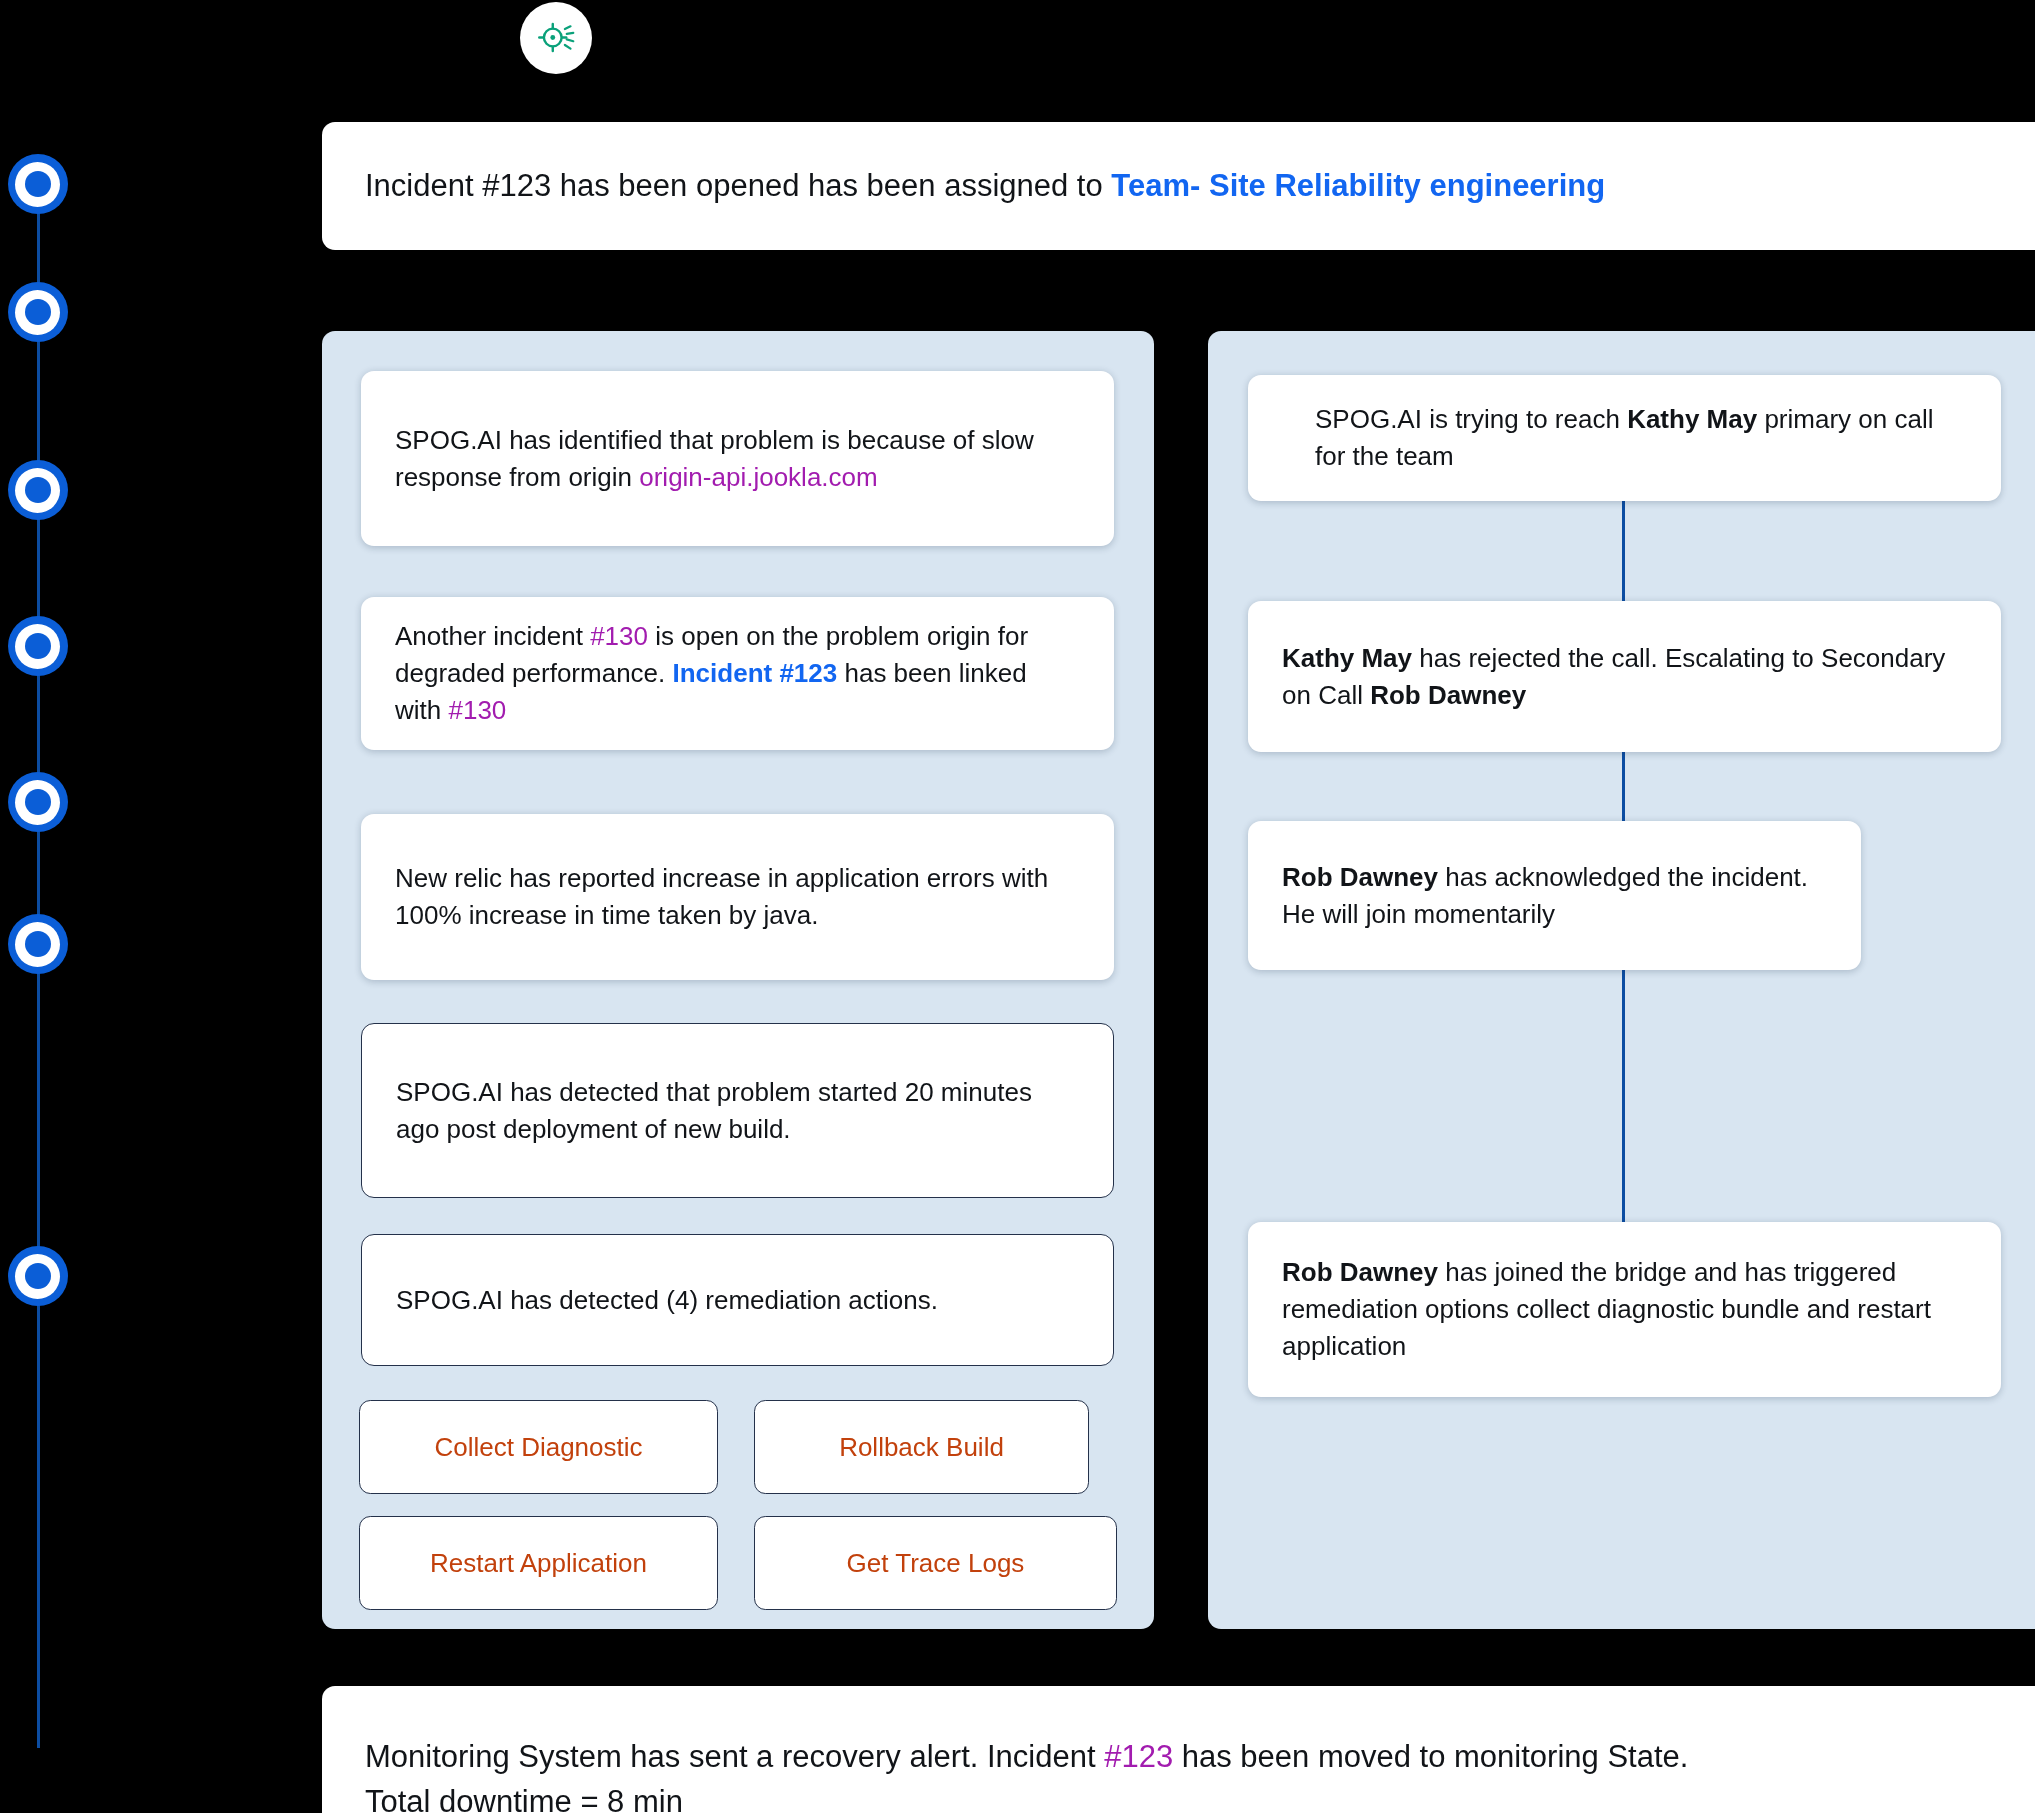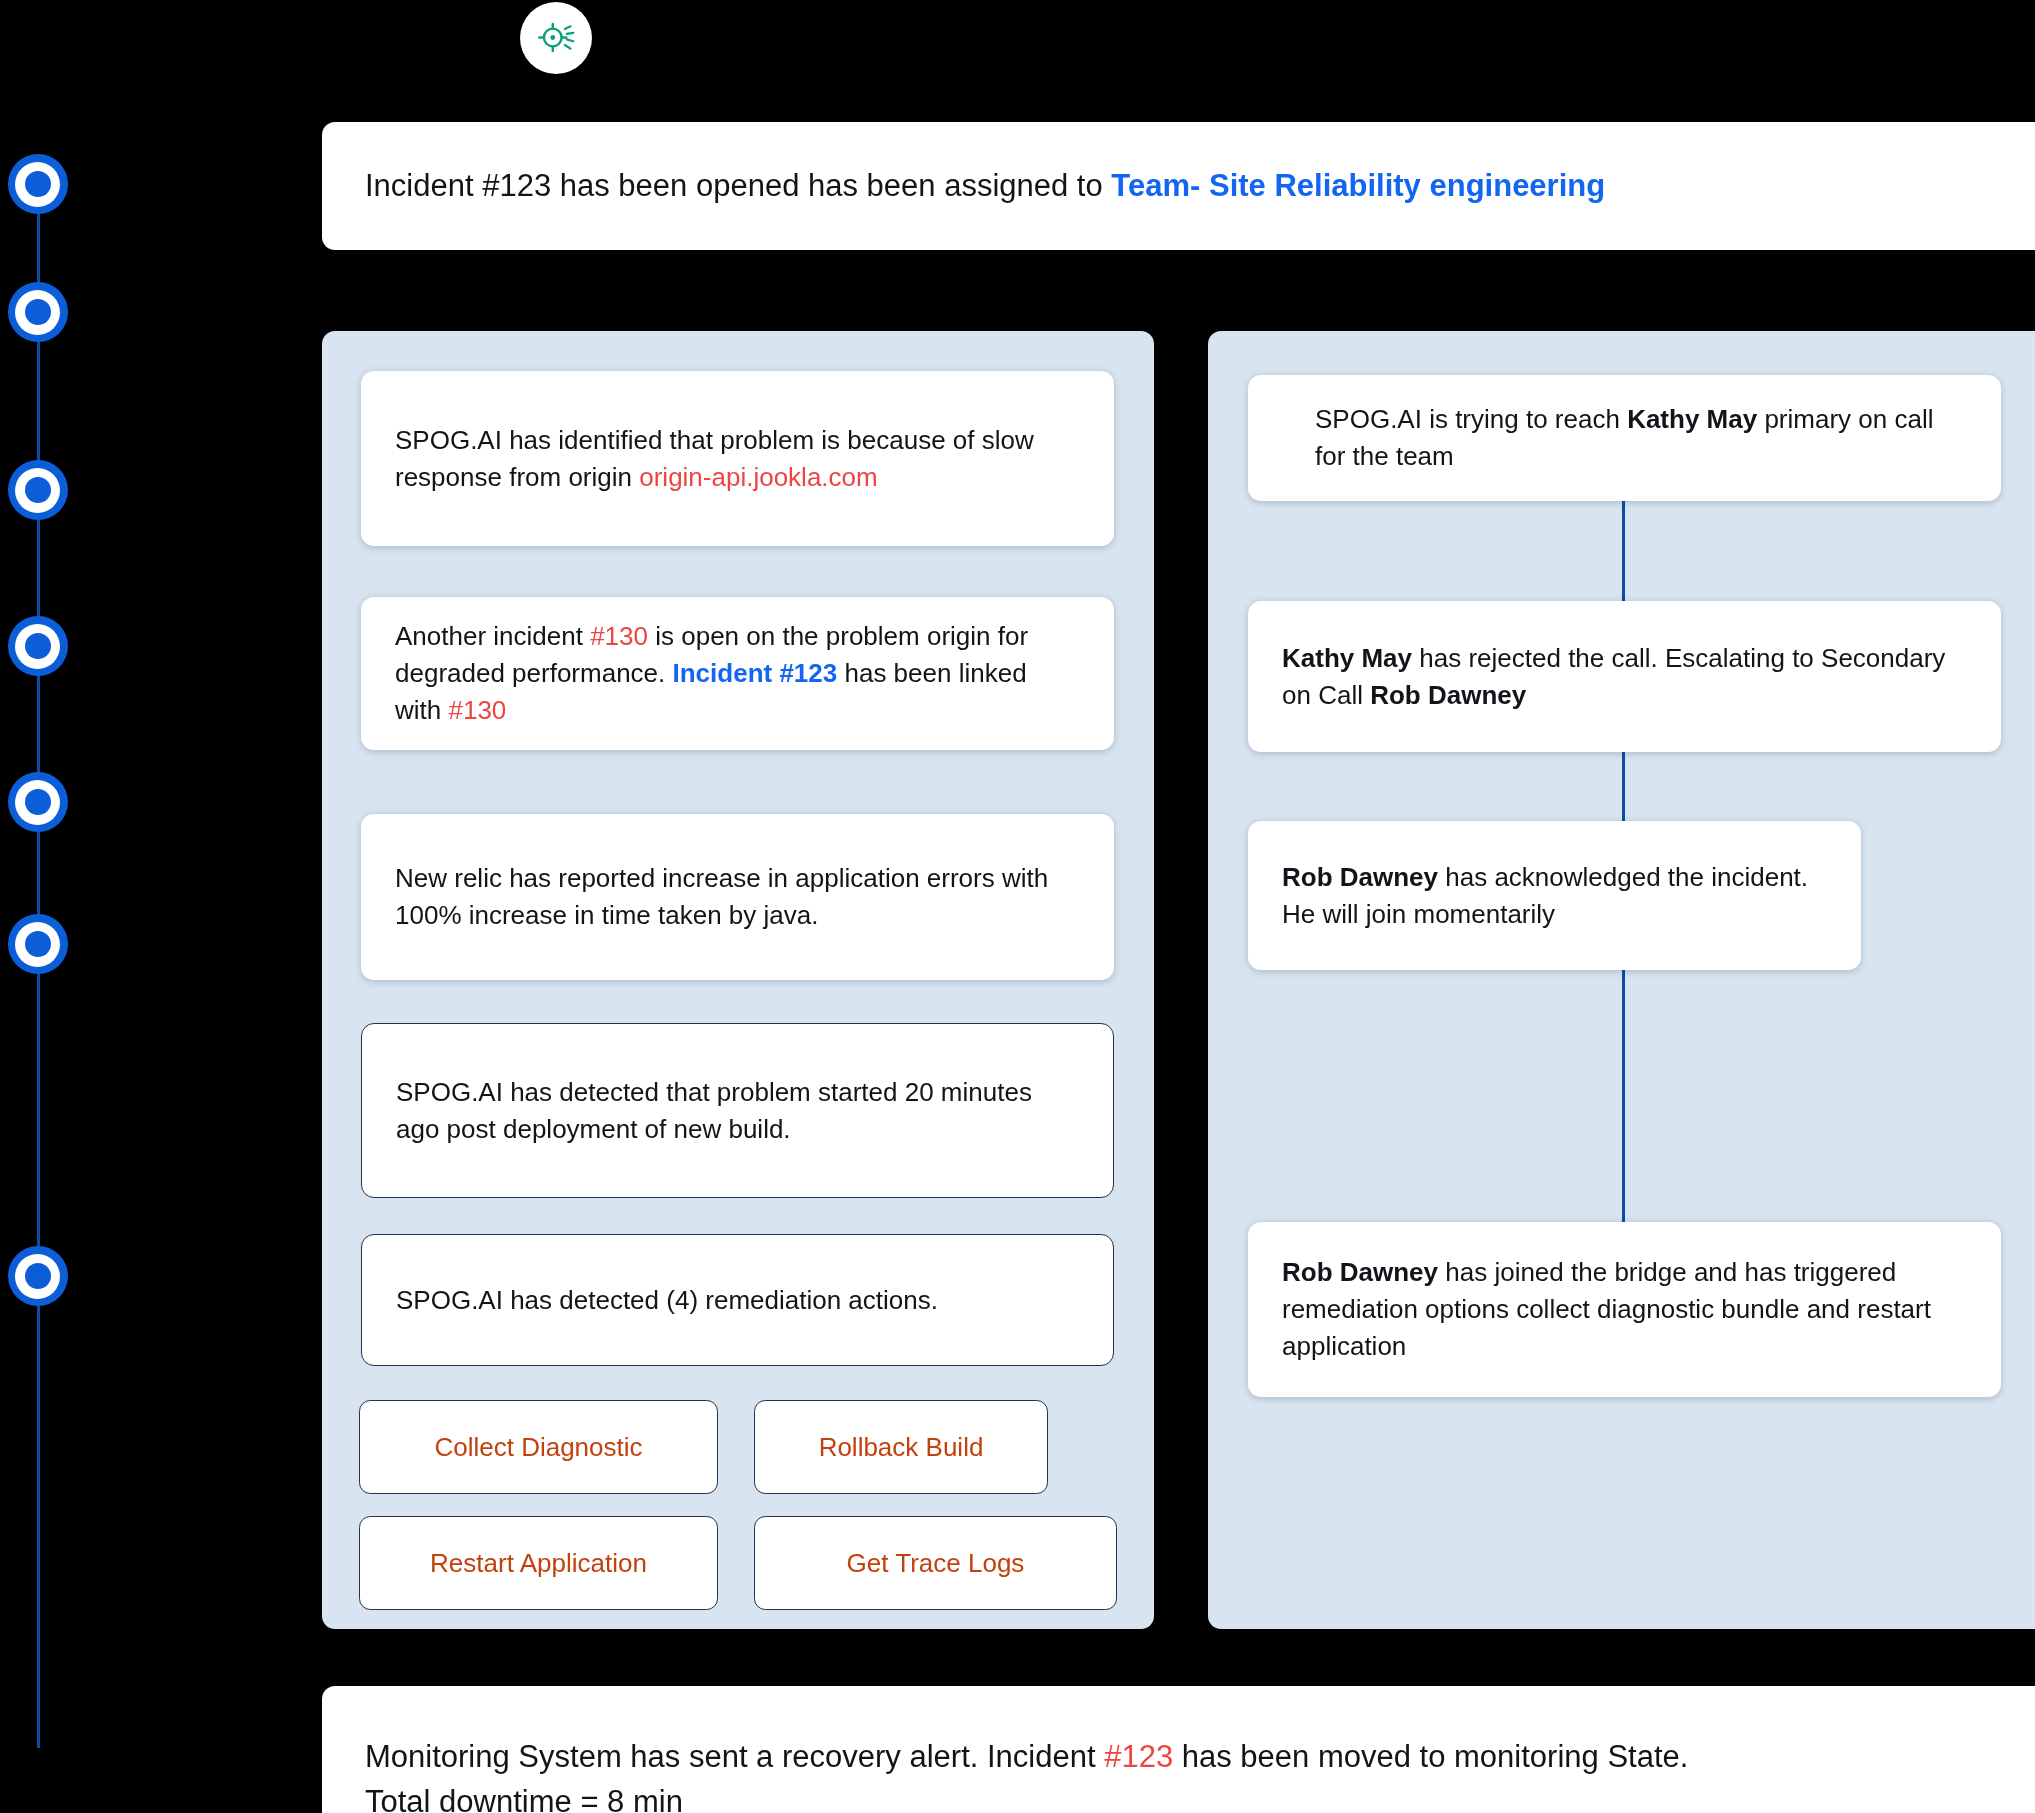--- a/index.html
+++ b/index.html
@@ -51,21 +51,21 @@
     border-radius: 13px;
     box-shadow: 0 1.9px 8.5px rgba(0,0,0,0.22);
     display: flex; align-items: center;
   }
   .banner-top { top: 122px; height: 128px; }
   .banner-bottom { top: 1686px; height: 151px; align-items: flex-start; }
   .banner-text {
     padding: 0 43px; font-size: 31px; color: #111418; line-height: 1.45;
   }
   .banner-bottom .banner-text { padding-top: 49px; }
-  .accent { color: #ef4444; text-align: center; }
+  .accent { color: #a21caf; text-align: center; }
   .accent-b { color: #1266f1; font-weight: bold; }
   .bold { font-weight: bold; }
 
   
   .panel {
     position: absolute; top: 331px; height: 1298px;
     background: #d8e5f1; border-radius: 13px;
   }
   .panel-left  { left: 322px;  width: 832px; }
   .panel-right { left: 1208px; width: 847px; }
@@ -174,21 +174,21 @@
       <div class="card shadowed" style="left: 361px; top: 814px; width: 753px; height: 166px;">
         <div class="card-text"><span>New relic has reported increase in application errors with 100% increase in time taken by java.</span></div>
       </div>
       <div class="card outlined" style="left: 361px; top: 1023px; width: 753px; height: 175px;">
         <div class="card-text"><span>SPOG.AI has detected that problem started 20 minutes ago post deployment of new build.</span></div>
       </div>
       <div class="card outlined" style="left: 361px; top: 1234px; width: 753px; height: 132px;">
         <div class="card-text"><span>SPOG.AI has detected (4) remediation actions.</span></div>
       </div>
       <button class="act-btn" style="left: 359px; top: 1400px; width: 359px; height: 94px;">Collect Diagnostic</button>
-      <button class="act-btn" style="left: 754px; top: 1400px; width: 294px; height: 94px;">Rollback Build</button>
+      <button class="act-btn" style="left: 754px; top: 1400px; width: 335px; height: 94px;">Rollback Build</button>
       <button class="act-btn" style="left: 359px; top: 1516px; width: 359px; height: 94px;">Restart Application</button>
       <button class="act-btn" style="left: 754px; top: 1516px; width: 363px; height: 94px;">Get Trace Logs</button>
       <div class="connector" style="left: 1622px; top: 499px; height: 725px;"></div>
       <div class="card shadowed" style="left: 1248px; top: 375px; width: 753px; height: 126px; padding-left: 33px;">
         <div class="card-text"><span>SPOG.AI is trying to reach </span><span class="bold">Kathy May</span><span> primary on call  for the team</span></div>
       </div>
       <div class="card shadowed" style="left: 1248px; top: 601px; width: 753px; height: 151px;">
         <div class="card-text"><span class="bold">Kathy May</span><span> has rejected the call. Escalating to Secondary on Call </span><span class="bold">Rob Dawney</span></div>
       </div>
       <div class="card shadowed" style="left: 1248px; top: 821px; width: 613px; height: 149px;">

